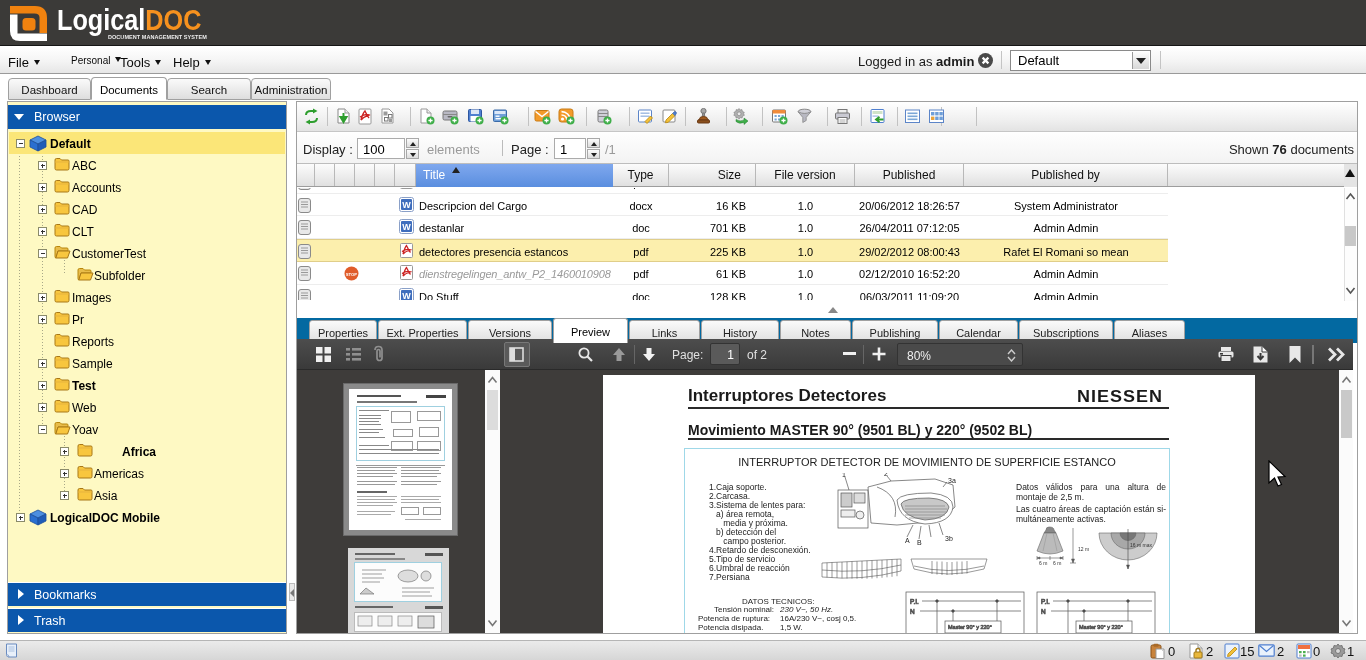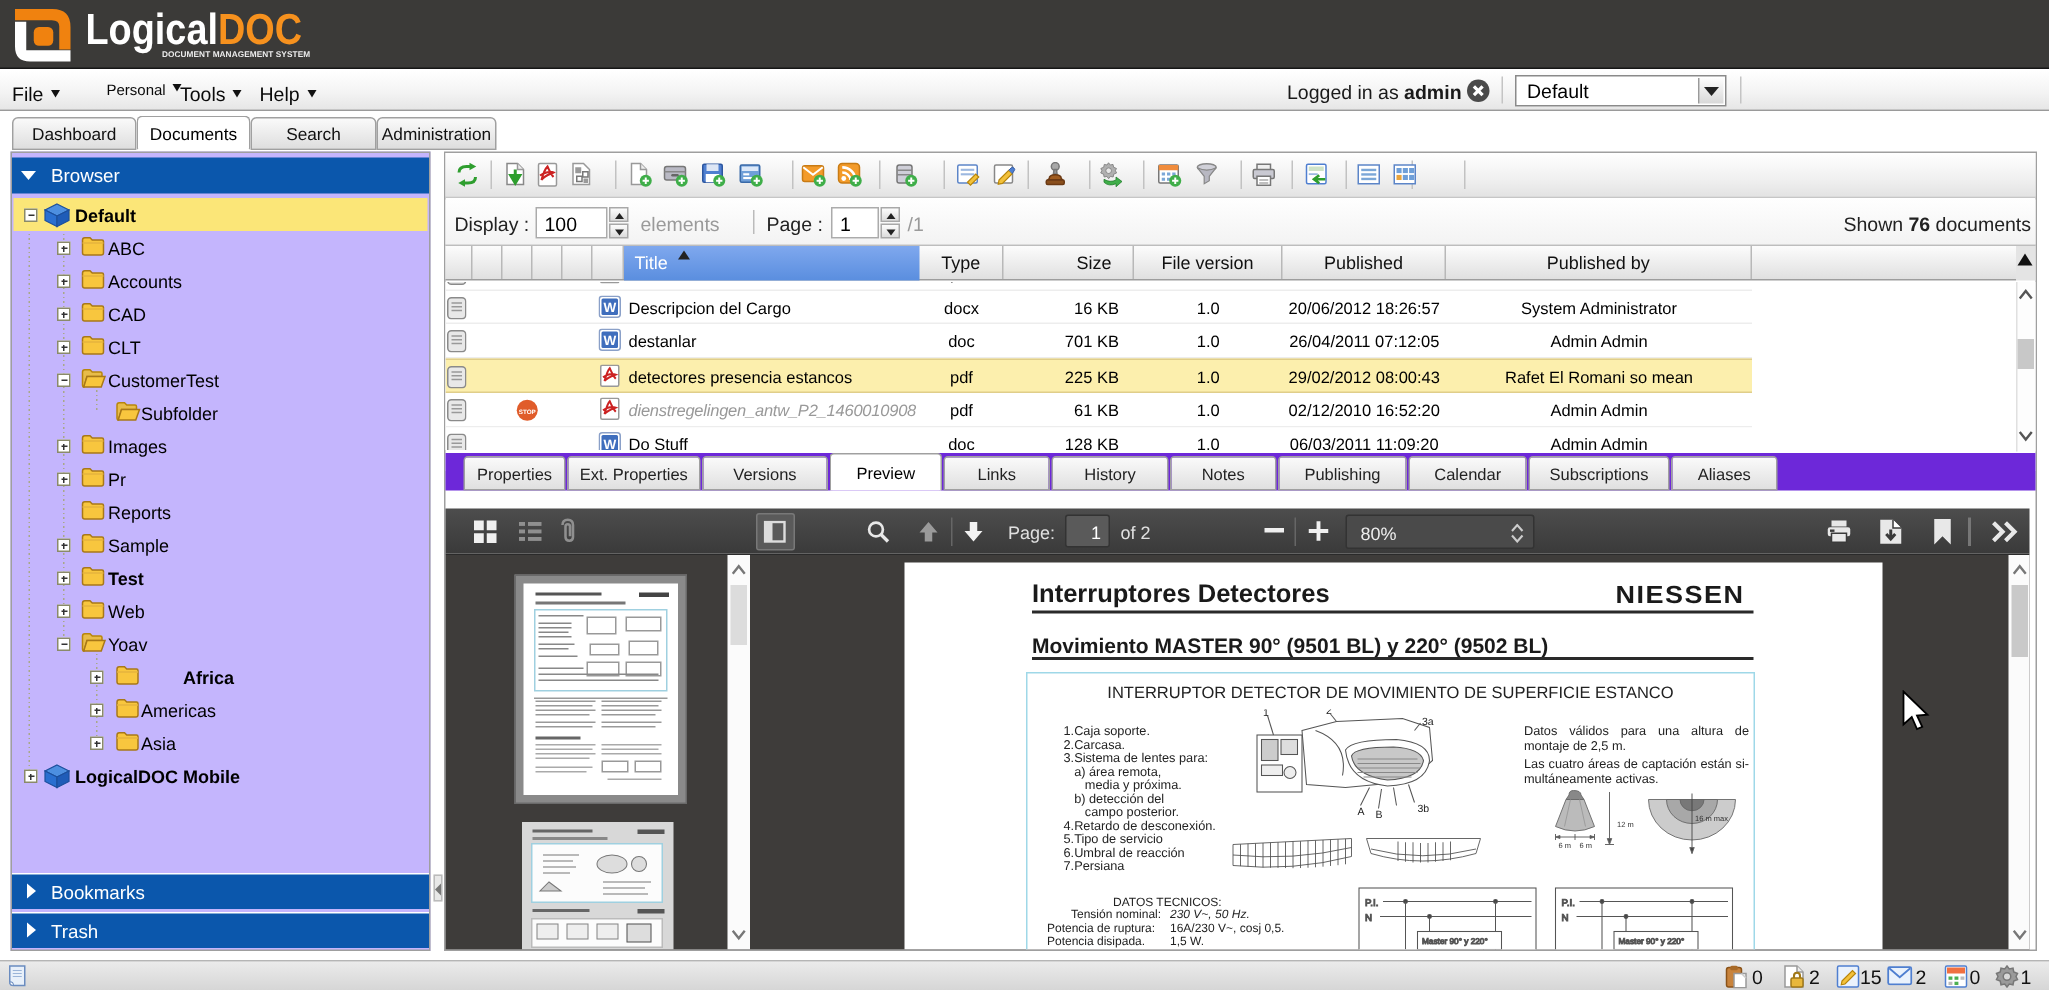--- a/index.html
+++ b/index.html
@@ -43,21 +43,21 @@
   <div class="abs" style="left:1160px;top:4px;width:1px;height:18px;background:#c4c4c4;"></div>
 </div>
 
 <div class="abs" style="left:0;top:74px;width:1366px;height:27px;background:#fff;">
 <div class="abs" style="left:8px;top:4px;width:83px;height:22px;background:linear-gradient(#fafafa,#dedede);border:1px solid #a0a0a0;border-radius:4px 4px 0 0;font-size:11.5px;color:#111;text-align:center;padding-top:5px;">Dashboard</div>
       <div class="abs" style="left:91px;top:3px;width:76px;height:23px;background:#fff;border:1px solid #a0a0a0;border-bottom:1px solid #fff;border-radius:4px 4px 0 0;font-size:11.5px;color:#000;text-align:center;padding-top:6px;z-index:3;">Documents</div>
       <div class="abs" style="left:167px;top:4px;width:84px;height:22px;background:linear-gradient(#fafafa,#dedede);border:1px solid #a0a0a0;border-radius:4px 4px 0 0;font-size:11.5px;color:#111;text-align:center;padding-top:5px;">Search</div>
       <div class="abs" style="left:251px;top:4px;width:80px;height:22px;background:linear-gradient(#fafafa,#dedede);border:1px solid #a0a0a0;border-radius:4px 4px 0 0;font-size:11.5px;color:#111;text-align:center;padding-top:5px;">Administration</div>
 </div>
 
-<div class="abs" style="left:7px;top:101px;width:280px;height:533px;background:#c4b5fd;border:1px solid #9f9f9f;">
+<div class="abs" style="left:7px;top:101px;width:280px;height:533px;background:#fef9c3;border:1px solid #9f9f9f;">
   <div class="abs" style="left:0px;top:3px;width:278px;height:24px;background:#0b57ac;">
     <div class="abs" style="left:6px;top:9px;width:0;height:0;border-left:5px solid transparent;border-right:5px solid transparent;border-top:6px solid #fff;"></div>
     <div class="abs" style="left:26px;top:5px;font-size:12.5px;color:#fff;">Browser</div>
   </div>
   <div class="abs" style="left:10.5px;top:48px;width:1px;height:367px;background-image:repeating-linear-gradient(#a8a888 0 1px,transparent 1px 3px);"></div>
       <div class="abs" style="left:34px;top:48px;width:1px;height:279px;background-image:repeating-linear-gradient(#a8a888 0 1px,transparent 1px 3px);"></div>
       <div class="abs" style="left:56px;top:158px;width:1px;height:15px;background-image:repeating-linear-gradient(#a8a888 0 1px,transparent 1px 3px);"></div>
       <div class="abs" style="left:56px;top:334px;width:1px;height:59px;background-image:repeating-linear-gradient(#a8a888 0 1px,transparent 1px 3px);"></div>
   <div class="abs" style="left:1px;top:30px;width:276px;height:22px;background:#fbe678;"></div>
       <div class="abs" style="left:8px;top:37px;width:9px;height:9px;background:#fff;border:1px solid #8a8a6a;">
@@ -661,21 +661,21 @@
           </svg>
 <div class="abs" style="left:1px;top:62px;width:11px;height:20px;background:#c8c8c8;"></div>
 <svg class="abs" style="left:1px;top:122px;" width="11" height="9">
             <path d="M1.5,2 L5.5,7 L9.5,2" fill="none" stroke="#555" stroke-width="1.6"></path>
           </svg>
 </div>
       </div>
       <div class="abs" style="left:0;top:200px;width:1060px;height:12px;background:#fff;">
         <div class="abs" style="left:531px;top:5px;width:0;height:0;border-left:5px solid transparent;border-right:5px solid transparent;border-bottom:6px solid #888;"></div>
       </div>
-      <div class="abs" style="left:0;top:200px;width:1060px;height:25px;background:#6d28d9;">
+      <div class="abs" style="left:0;top:216px;width:1060px;height:25px;background:#0369a1;">
         <div class="abs" style="left:12px;top:2px;width:68px;height:23px;background:linear-gradient(#fafafa,#e0e0e0);border:1px solid #a0a0a0;border-radius:3px 3px 0 0;font-size:11px;color:#222;text-align:center;padding-top:6px;">Properties</div>
         <div class="abs" style="left:81px;top:2px;width:89px;height:23px;background:linear-gradient(#fafafa,#e0e0e0);border:1px solid #a0a0a0;border-radius:3px 3px 0 0;font-size:11px;color:#222;text-align:center;padding-top:6px;">Ext. Properties</div>
         <div class="abs" style="left:171px;top:2px;width:84px;height:23px;background:linear-gradient(#fafafa,#e0e0e0);border:1px solid #a0a0a0;border-radius:3px 3px 0 0;font-size:11px;color:#222;text-align:center;padding-top:6px;">Versions</div>
         <div class="abs" style="left:256px;top:0px;width:75px;height:25px;background:#fff;border:1px solid #a0a0a0;border-bottom:none;border-radius:3px 3px 0 0;font-size:11px;color:#000;text-align:center;padding-top:7px;z-index:2;">Preview</div>
         <div class="abs" style="left:332px;top:2px;width:71px;height:23px;background:linear-gradient(#fafafa,#e0e0e0);border:1px solid #a0a0a0;border-radius:3px 3px 0 0;font-size:11px;color:#222;text-align:center;padding-top:6px;">Links</div>
         <div class="abs" style="left:404px;top:2px;width:78px;height:23px;background:linear-gradient(#fafafa,#e0e0e0);border:1px solid #a0a0a0;border-radius:3px 3px 0 0;font-size:11px;color:#222;text-align:center;padding-top:6px;">History</div>
         <div class="abs" style="left:483px;top:2px;width:71px;height:23px;background:linear-gradient(#fafafa,#e0e0e0);border:1px solid #a0a0a0;border-radius:3px 3px 0 0;font-size:11px;color:#222;text-align:center;padding-top:6px;">Notes</div>
         <div class="abs" style="left:555px;top:2px;width:86px;height:23px;background:linear-gradient(#fafafa,#e0e0e0);border:1px solid #a0a0a0;border-radius:3px 3px 0 0;font-size:11px;color:#222;text-align:center;padding-top:6px;">Publishing</div>
         <div class="abs" style="left:642px;top:2px;width:79px;height:23px;background:linear-gradient(#fafafa,#e0e0e0);border:1px solid #a0a0a0;border-radius:3px 3px 0 0;font-size:11px;color:#222;text-align:center;padding-top:6px;">Calendar</div>
         <div class="abs" style="left:722px;top:2px;width:94px;height:23px;background:linear-gradient(#fafafa,#e0e0e0);border:1px solid #a0a0a0;border-radius:3px 3px 0 0;font-size:11px;color:#222;text-align:center;padding-top:6px;">Subscriptions</div>

